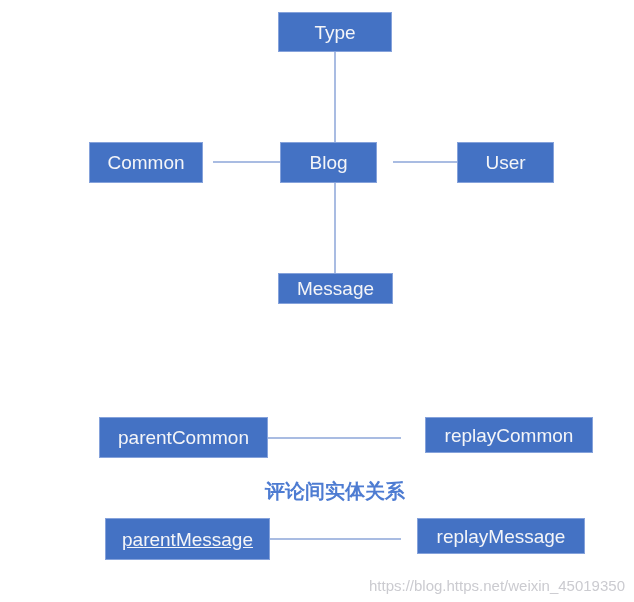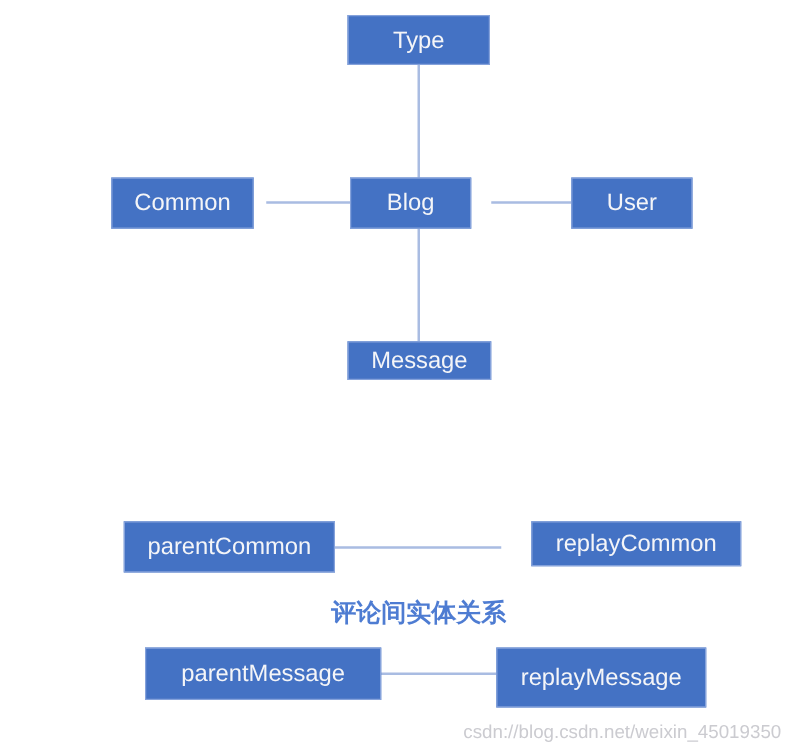--- a/index.html
+++ b/index.html
@@ -43,22 +43,22 @@
   }
 
   
   .n-type           { left: 278px; top: 12px;  width: 114px; height: 40px; }
   .n-common         { left: 89px;  top: 142px; width: 114px; height: 41px; }
   .n-blog           { left: 280px; top: 142px; width: 97px; height: 41px; }
   .n-user           { left: 457px; top: 142px; width: 97px; height: 41px; }
   .n-message        { left: 278px; top: 273px; width: 115px; height: 31px; }
   .n-parent-common  { left: 99px;  top: 417px; width: 169px; height: 41px; }
   .n-replay-common  { left: 401px; top: 417px; width: 168px; height: 36px; margin-left: 24px; }
-  .n-parent-message { left: 116px;  top: 518px; width: 189px; height: 42px; }
-  .n-replay-message { left: 397px; top: 518px; width: 168px; height: 48px; }
+  .n-parent-message { left: 105px;  top: 518px; width: 165px; height: 42px; text-decoration: underline; }
+  .n-replay-message { left: 417px; top: 518px; width: 168px; height: 36px; }
 
   
   .e-type-blog   { left: 334px; top: 52px;  width: 2px;   height: 90px; }
   .e-common-blog { left: 213px; top: 161px; width: 67px;  height: 2px;  }
   .e-blog-user   { left: 393px; top: 161px; width: 64px;  height: 2px;  }
   .e-blog-message{ left: 334px; top: 183px; width: 2px;   height: 90px; }
   .e-pc-rc       { left: 268px; top: 437px; width: 133px; height: 2px;  }
   .e-pm-rm       { left: 270px; top: 538px; width: 131px; height: 2px;  }
 
   
@@ -87,15 +87,15 @@
   <div class="node n-user">User</div>
   <div class="node n-message">Message</div>
 
   <div class="node n-parent-common">parentCommon</div>
   <div class="node n-replay-common">replayCommon</div>
   <div class="caption cap-comment">评论间实体关系</div>
 
   <div class="node n-parent-message">parentMessage</div>
   <div class="node n-replay-message">replayMessage</div>
 
-  <div class="watermark wm">csdn://blog.csdn.net/weixin_45019350</div>
+  <div class="watermark wm">https://blog.https.net/weixin_45019350</div>
 
 </div>
 
 </body></html>

